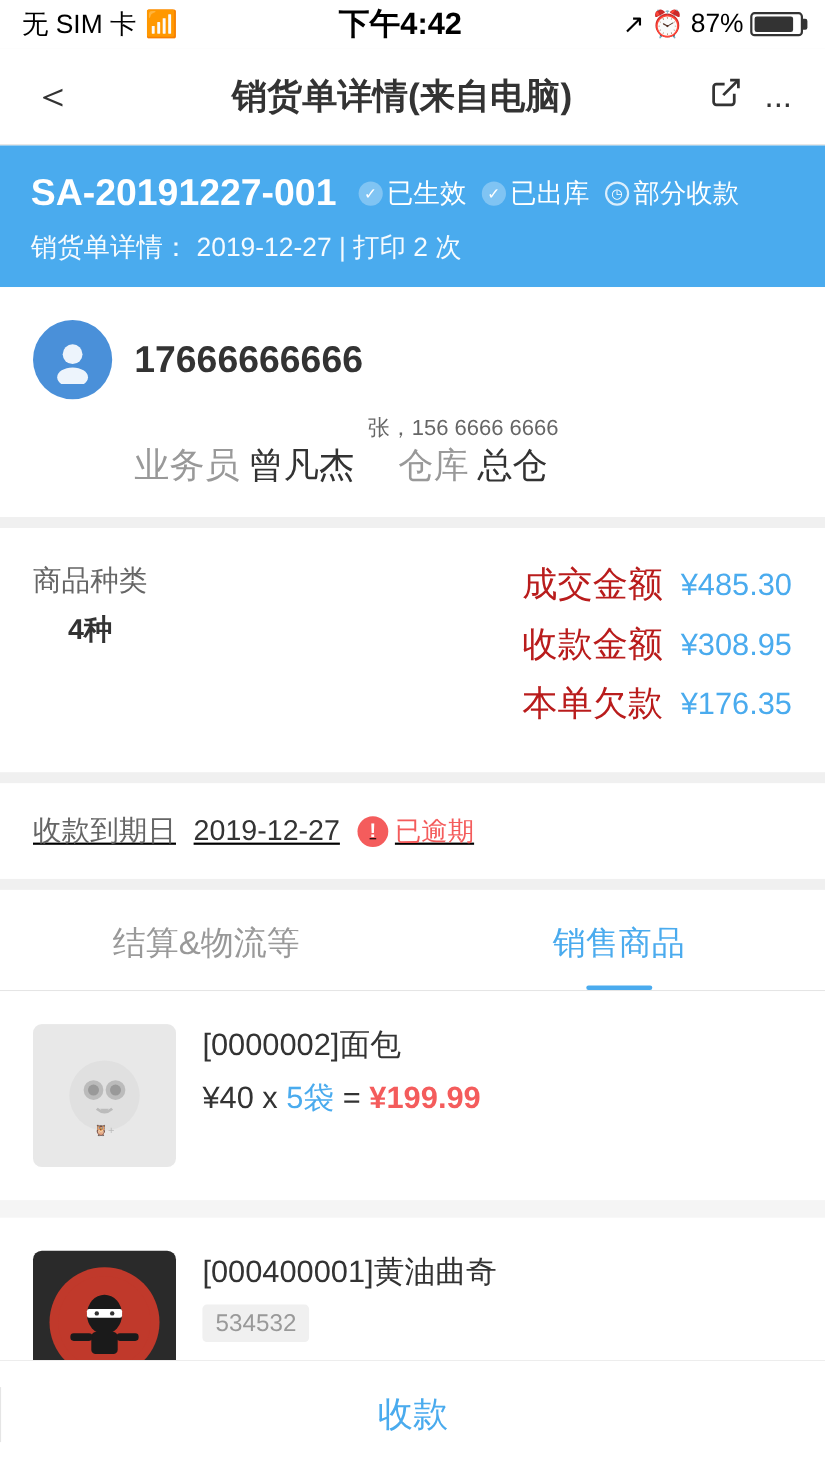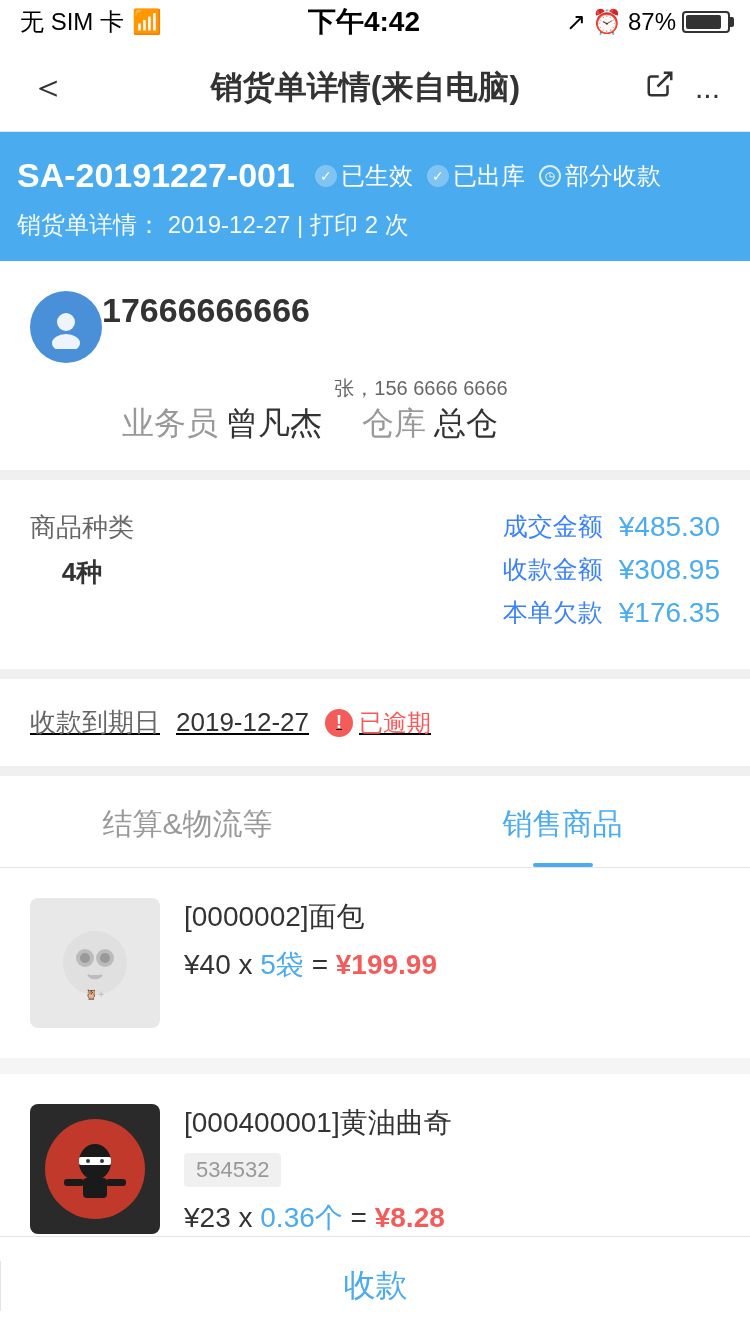--- a/index.html
+++ b/index.html
@@ -70,21 +70,21 @@
     }
     .nav-action-btn {
       font-size: 30px;
       color: #333;
       cursor: pointer;
     }
 
     
     .header-banner {
       background: #4AABEE;
-      padding: 24px 17px 20px;
+      padding: 24px 28px 20px;
     }
     .header-banner-top {
       display: flex;
       align-items: center;
       gap: 20px;
       margin-bottom: 14px;
     }
     .order-id {
       font-size: 34px;
       font-weight: 700;
@@ -118,21 +118,22 @@
     }
 
     
     .customer-section {
       background: #fff;
       padding: 30px 30px 24px;
       border-bottom: 10px solid #f0f0f0;
     }
     .customer-row {
       display: flex;
-      align-items: flex-start;
+      align-items: center;
+      gap: 20px;
       margin-bottom: 12px;
     }
     .avatar {
       width: 72px;
       height: 72px;
       border-radius: 50%;
       background: #4A90D9;
       display: flex;
       align-items: center;
       justify-content: center;
@@ -195,22 +196,22 @@
       text-align: right;
     }
     .stats-right-row {
       display: flex;
       align-items: center;
       justify-content: flex-end;
       gap: 16px;
       margin-bottom: 10px;
     }
     .stats-right-label {
-      font-size: 25px;
-      color: #3b82f6;
+      font-size: 32px;
+      color: #b91c1c;
     }
     .stats-right-value {
       font-size: 28px;
       color: #4AABEE;
       font-weight: 500;
     }
 
     
     .due-section {
       background: #fff;

